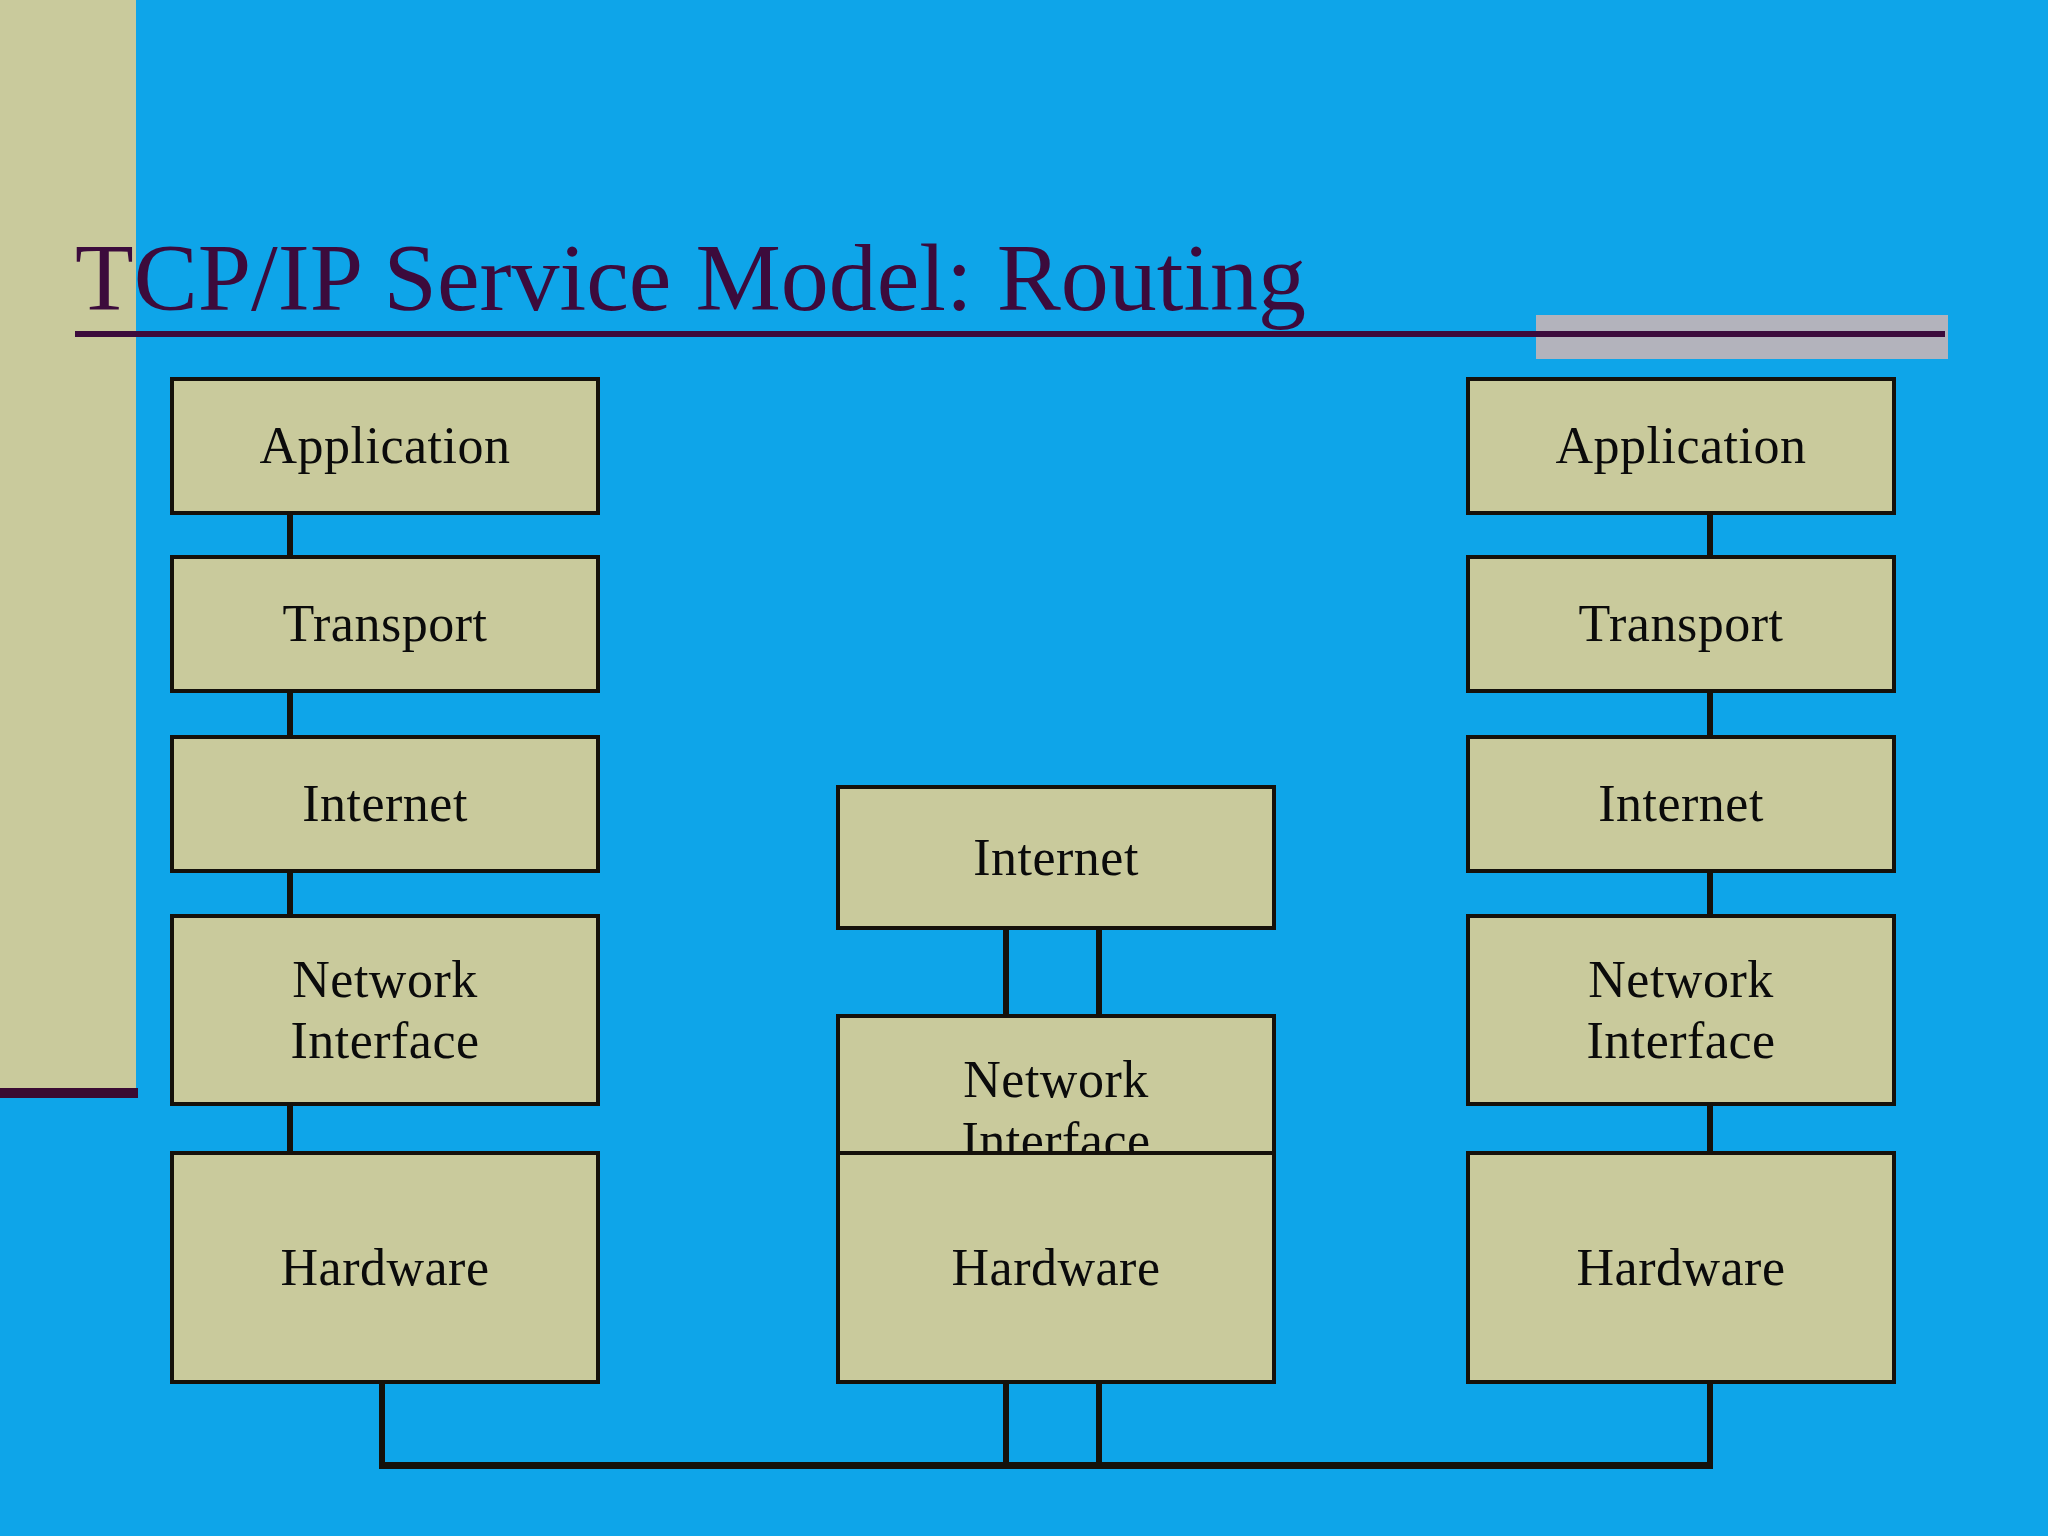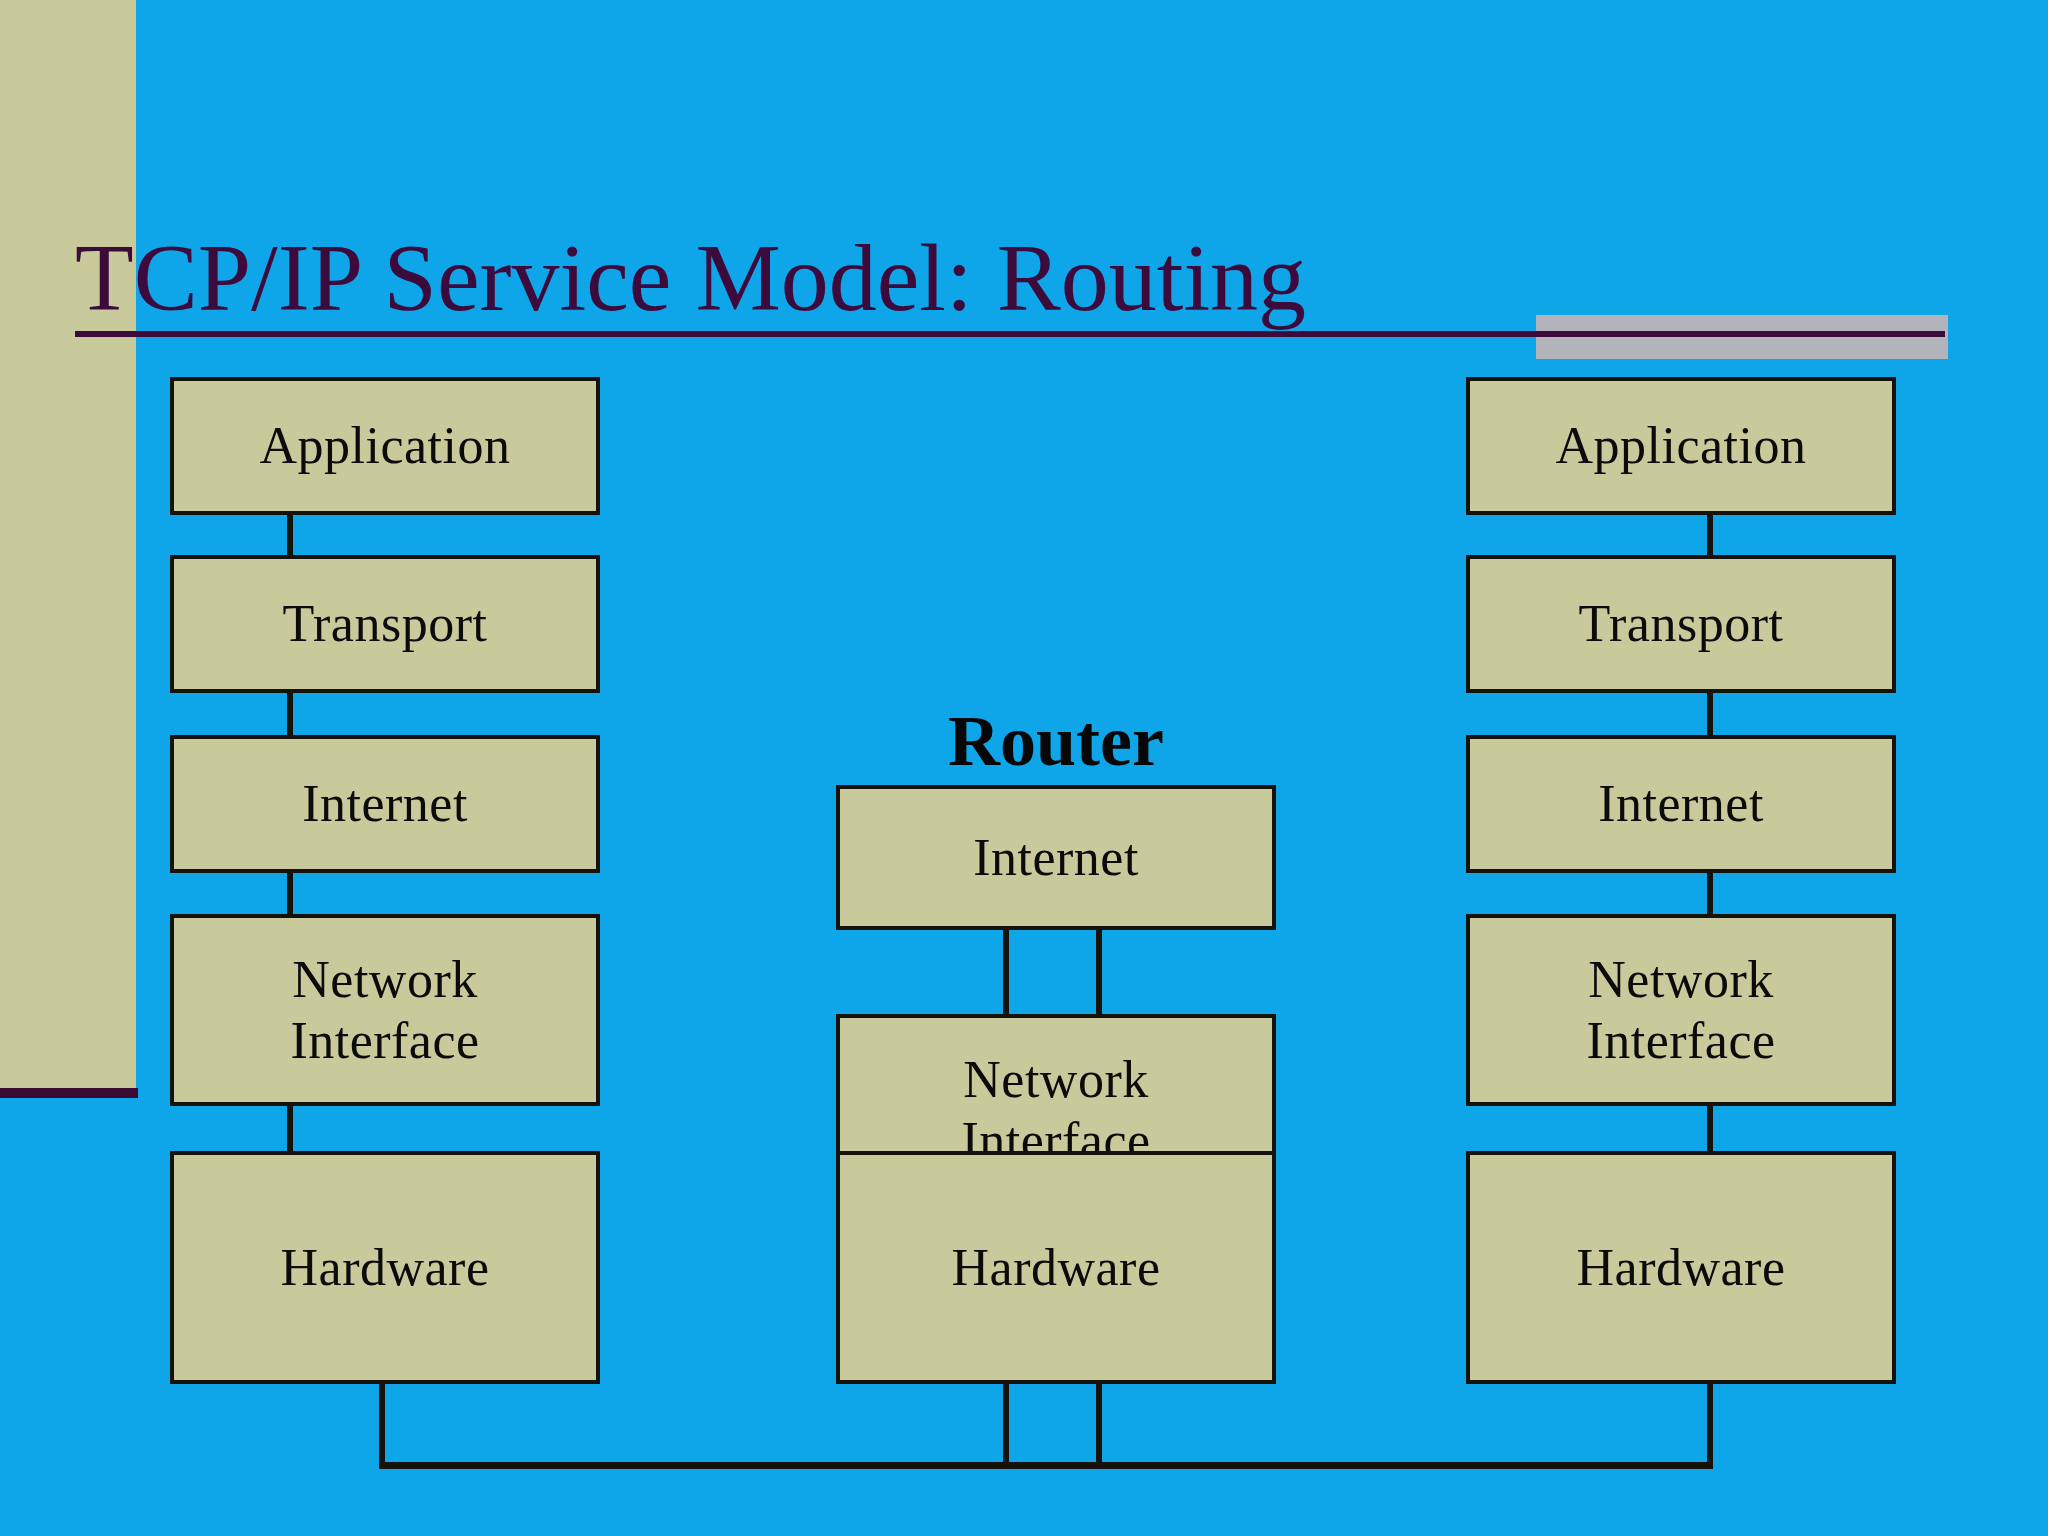--- a/index.html
+++ b/index.html
@@ -143,21 +143,20 @@
       <span class="box-label">Network
 Interface</span>
     </div>
     <div class="connector" style="left:287px; top:1106px; height:45px;"></div>
 
     <div class="box" style="left:170px; top:1151px; width:430px; height:233px;">
       <span class="box-label">Hardware</span>
     </div>
     <div class="connector" style="left:379px; top:1384px; height:85px;"></div>
 
-    <div class="router-label" style="left:836px; top:700px; width:440px;">Router</div>
 
     <div class="box" style="left:836px; top:785px; width:440px; height:145px;">
       <span class="box-label">Internet</span>
     </div>
     <div class="connector" style="left:1003px; top:930px; height:84px;"></div>
     <div class="connector" style="left:1096px; top:930px; height:84px;"></div>
 
     <div class="box" style="left:836px; top:1014px; width:440px; height:192px;">
       <span class="box-label">Network
 Interface</span>

